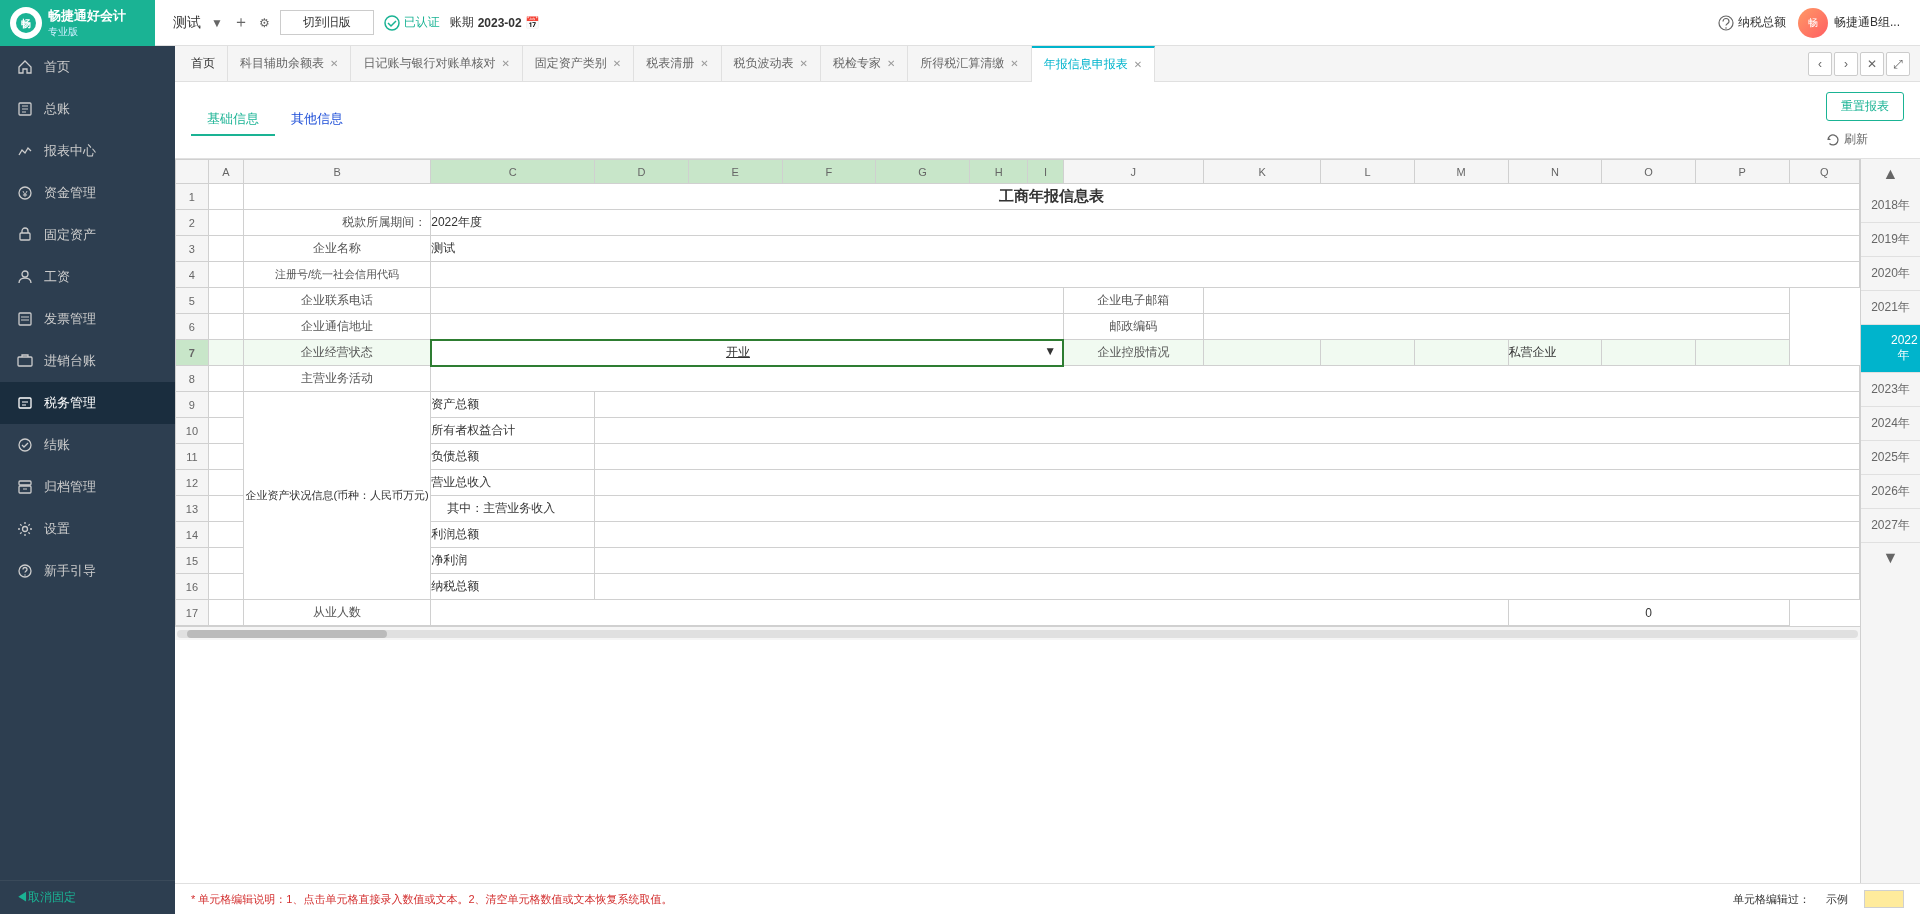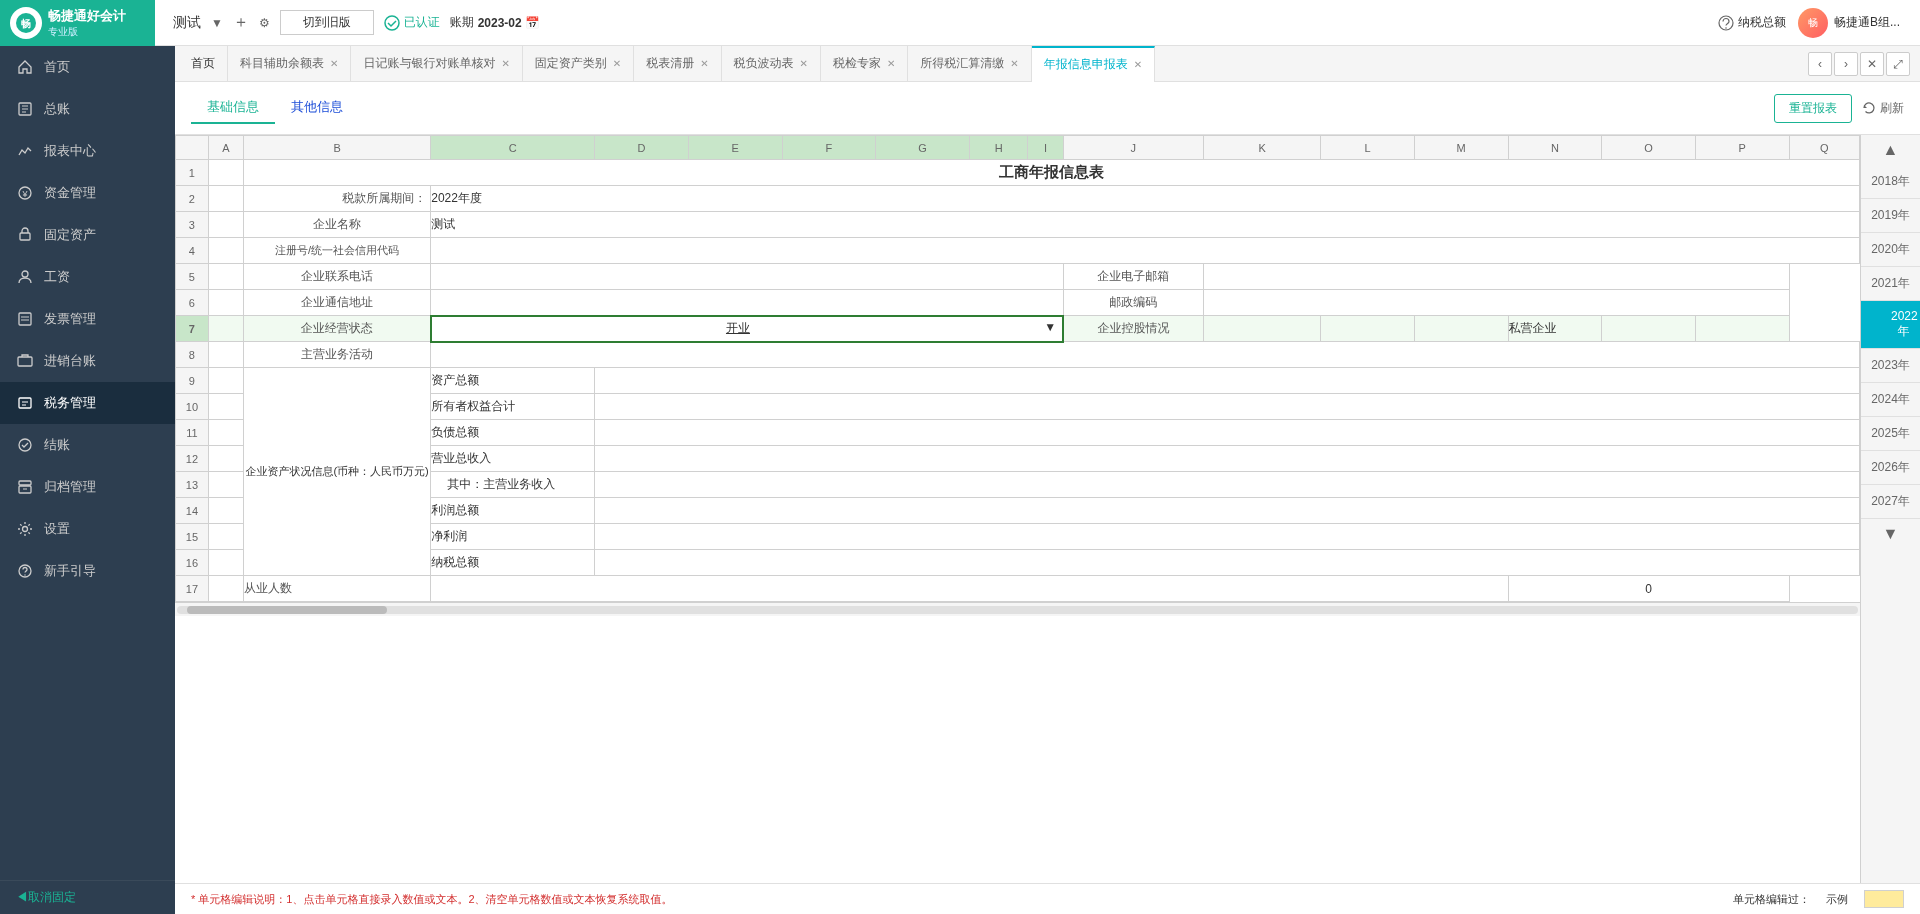--- a/index.html
+++ b/index.html
@@ -38,21 +38,21 @@
     .sidebar-item.active { background: #1a2d3e; color: #fff; }
     .sidebar-icon { width: 18px; height: 18px; display: flex; align-items: center; justify-content: center; flex-shrink: 0; }
     .sidebar-pin { display: flex; align-items: center; padding: 8px 16px; color: #1ab394; cursor: pointer; font-size: 12px; gap: 6px; border-top: 1px solid #3a4a5a; margin-top: auto; }
 
     
     .main-content { flex: 1; background: #fff; display: flex; flex-direction: column; overflow: hidden; }
     .content-header { display: flex; align-items: center; padding: 10px 16px; border-bottom: 1px solid #e0e0e0; gap: 16px; flex-shrink: 0; }
     .tab-switch { display: flex; align-items: center; border-bottom: 2px solid transparent; }
     .tab-switch-item { padding: 6px 16px; cursor: pointer; font-size: 13px; color: #1d4ed8; border-bottom: 2px solid transparent; margin-bottom: -2px; }
     .tab-switch-item.active { color: #1ab394; border-bottom: 2px solid #1ab394; }
-    .header-actions { margin-left: auto; display: flex; gap: 10px; }
+    .header-actions { margin-left: auto; display: flex; gap: 10px; flex-direction: column; }
     .btn-reset { border: 1px solid #1ab394; color: #1ab394; background: #fff; padding: 5px 14px; border-radius: 3px; cursor: pointer; font-size: 12px; }
     .btn-refresh { border: none; background: none; color: #666; cursor: pointer; font-size: 12px; display: flex; align-items: center; gap: 4px; }
 
     
     .spreadsheet-wrapper { display: flex; flex: 1; overflow: hidden; }
     .spreadsheet-main { flex: 1; overflow: auto; }
     .spreadsheet { border-collapse: collapse; font-size: 12px; }
     .spreadsheet th, .spreadsheet td { border: 1px solid #d0d0d0; padding: 0; white-space: nowrap; }
     .row-header { width: 28px; min-width: 28px; background: #f5f5f5; text-align: center; color: #666; font-weight: normal; font-size: 11px; padding: 4px 2px; }
     .col-header { background: #f5f5f5; text-align: center; color: #666; font-weight: normal; font-size: 11px; padding: 4px 6px; height: 24px; }
@@ -507,21 +507,21 @@
                 <tr>
                   <td class="row-header">16</td>
                   <td class="cell"></td>
                   <td class="cell">纳税总额</td>
                   <td class="cell" colspan="14"></td>
                 </tr>
 
                 <tr>
                   <td class="row-header">17</td>
                   <td class="cell"></td>
-                  <td class="cell cell-label" style="text-align:left;">从业人数</td>
+                  <td class="cell cell-label" style="text-align:center;">从业人数</td>
                   <td class="cell" colspan="11"></td>
                   <td class="cell cell-right" colspan="3" style="text-align:center;">0</td>
                 </tr>
               </tbody>
             </table>
 
             <div class="h-scroll-area">
               <div class="h-scroll-track">
                 <div class="h-scroll-thumb"></div>
               </div>

